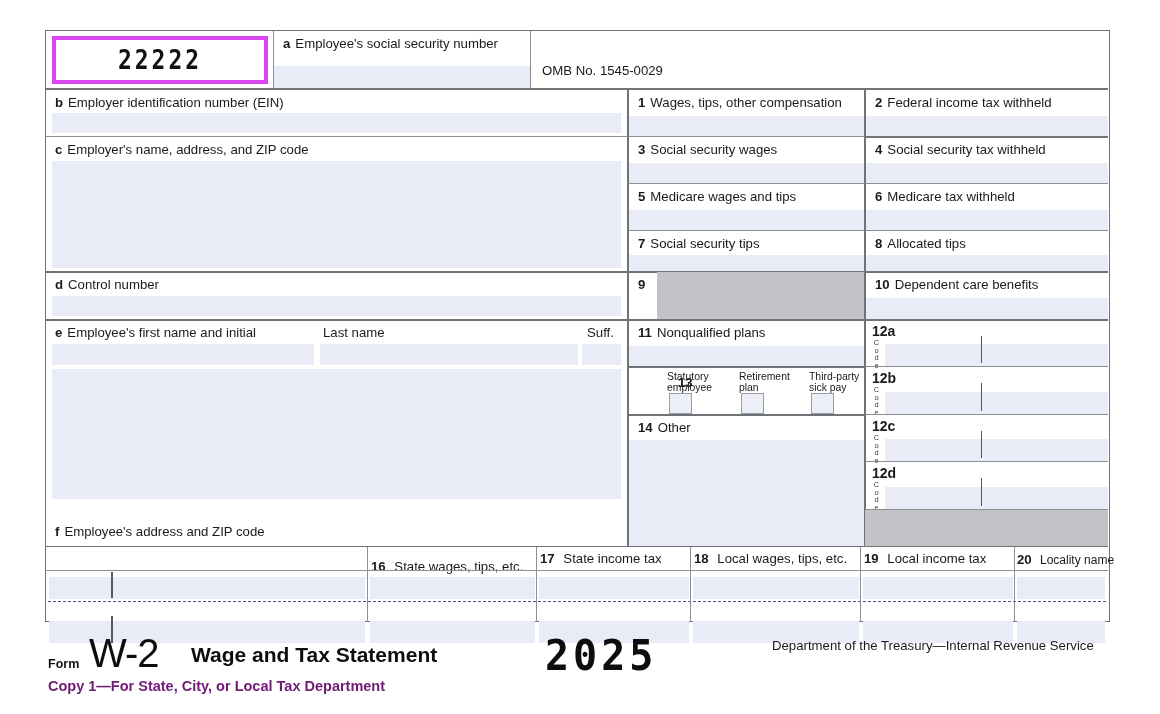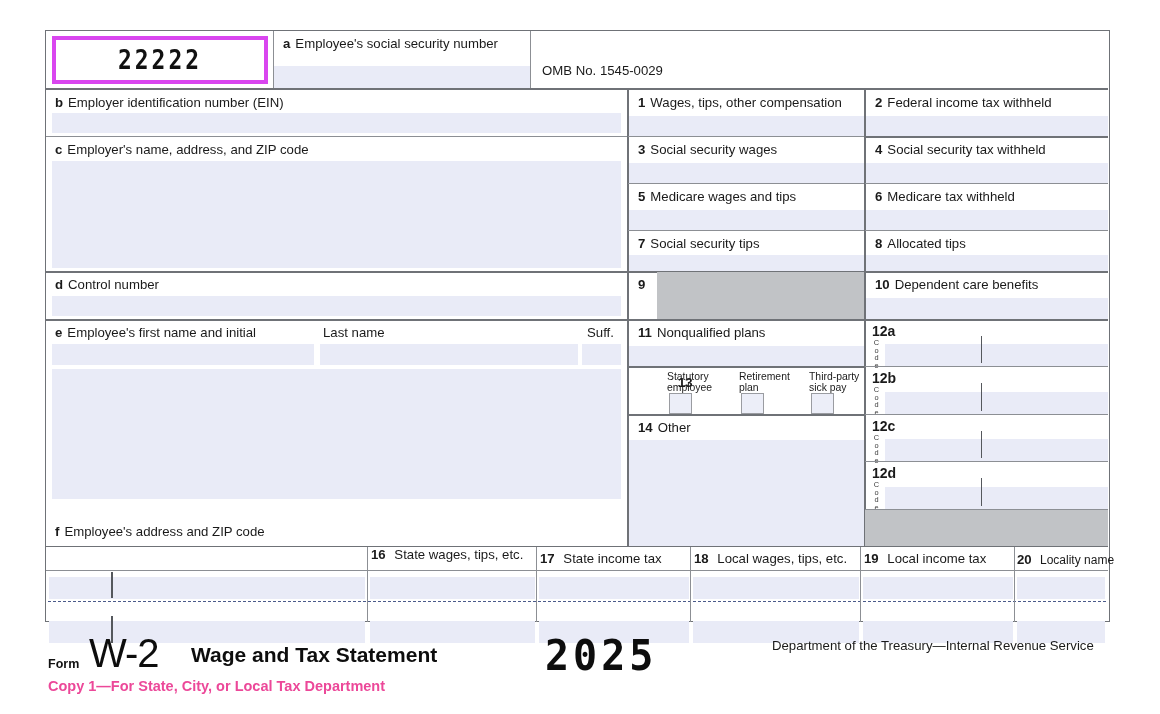--- a/index.html
+++ b/index.html
@@ -52,21 +52,21 @@
 
   
   .dash{position:absolute;height:0;border-top:1.6px dashed #4a5a8a;}
 
   
   #footer{position:absolute;left:45px;top:628px;width:1070px;height:80px;}
   #f-form{position:absolute;left:3px;top:29px;font-size:12.5px;font-weight:bold;color:#111;}
   #f-w2{position:absolute;left:44px;top:3px;font-size:40px;font-weight:normal;
     color:#0d0d0d;letter-spacing:-1px;font-family:"Liberation Sans",sans-serif;}
   #f-title{position:absolute;left:146px;top:15px;font-size:21px;font-weight:bold;color:#0d0d0d;}
-  #f-copy{position:absolute;left:3px;top:50px;font-size:14.5px;font-weight:bold;color:#ec4899;}
+  #f-copy{position:absolute;left:3px;top:50px;font-size:14.5px;font-weight:bold;color:#701a75;}
   #f-year{position:absolute;left:500px;top:4px;font-family:"DejaVu Sans Mono",monospace;
     font-size:40px;font-weight:bold;letter-spacing:4px;color:#0d0d0d;transform:scaleY(1.08);}
   #f-dept{position:absolute;left:727px;top:10px;font-size:13.2px;color:#1a1a1a;}
 </style>
 </head>
 <body>
 
 <div class="page">
 
   <div id="form-frame">
@@ -288,21 +288,21 @@
       <div class="fill" style="left:19px;right:0;height:22px;"></div>
       <div class="codebar" style="left:115px;top:16px;height:28px;"></div>
     </div>
     <div class="hrule" style="left:819px;top:478px;width:243px;"></div>
 
     <div class="gray" style="position:absolute;left:819px;top:479px;width:243px;height:36px;"></div>
 
     <div class="hrule-t" style="left:0;top:515px;width:1062px;"></div>
 
     <div class="cell" style="left:0;top:516px;width:1062px;height:23px;background:#fff;">
-      <div class="lbl" style="position:absolute;left:325px;top:0;">
+      <div class="lbl" style="position:absolute;left:325px;top:12px;">
         <span class="num">16</span>
         <span style="margin-left:5px;">State wages, tips, etc.</span>
       </div>
       <div class="lbl" style="position:absolute;left:494px;top:4px;">
         <span class="num">17</span>
         <span style="margin-left:5px;">State income tax</span>
       </div>
       <div class="lbl" style="position:absolute;left:648px;top:4px;">
         <span class="num">18</span>
         <span style="margin-left:5px;">Local wages, tips, etc.</span>

